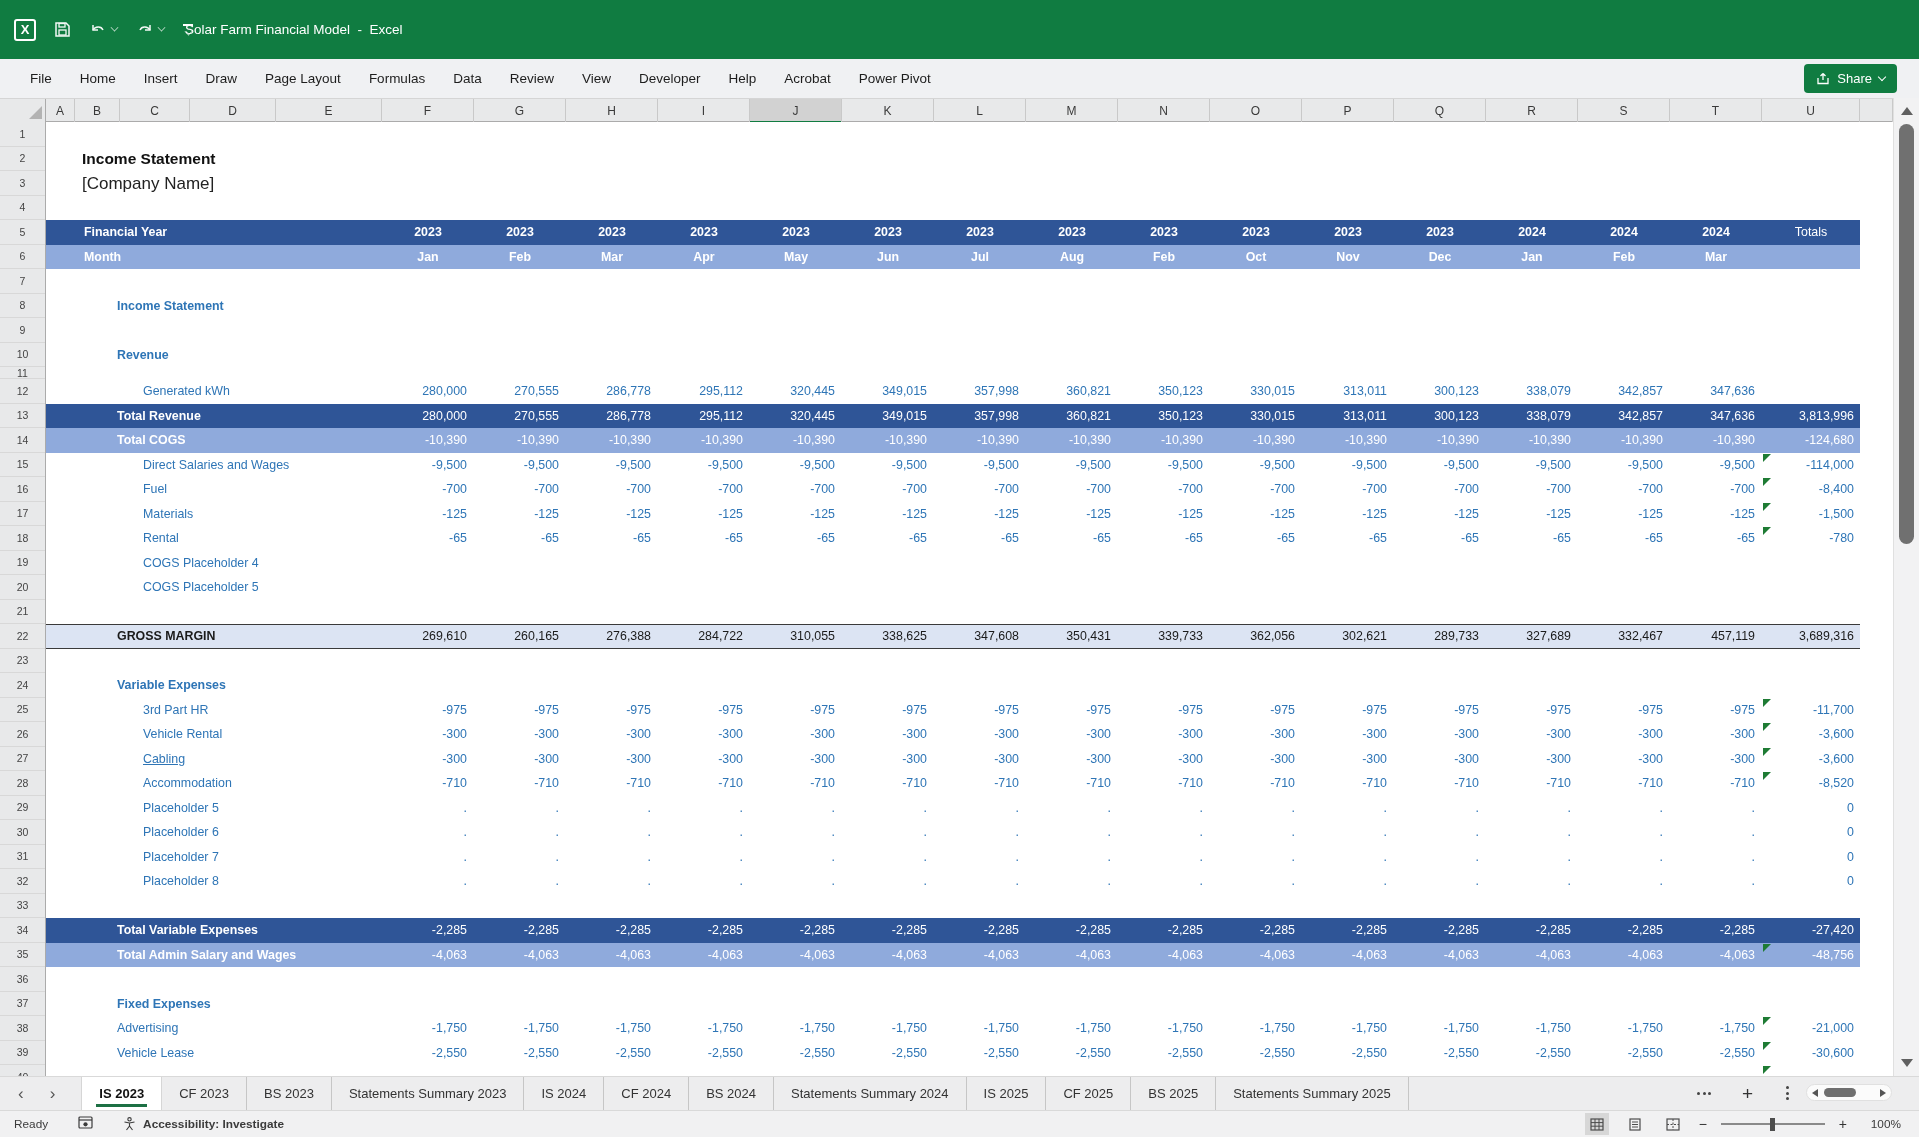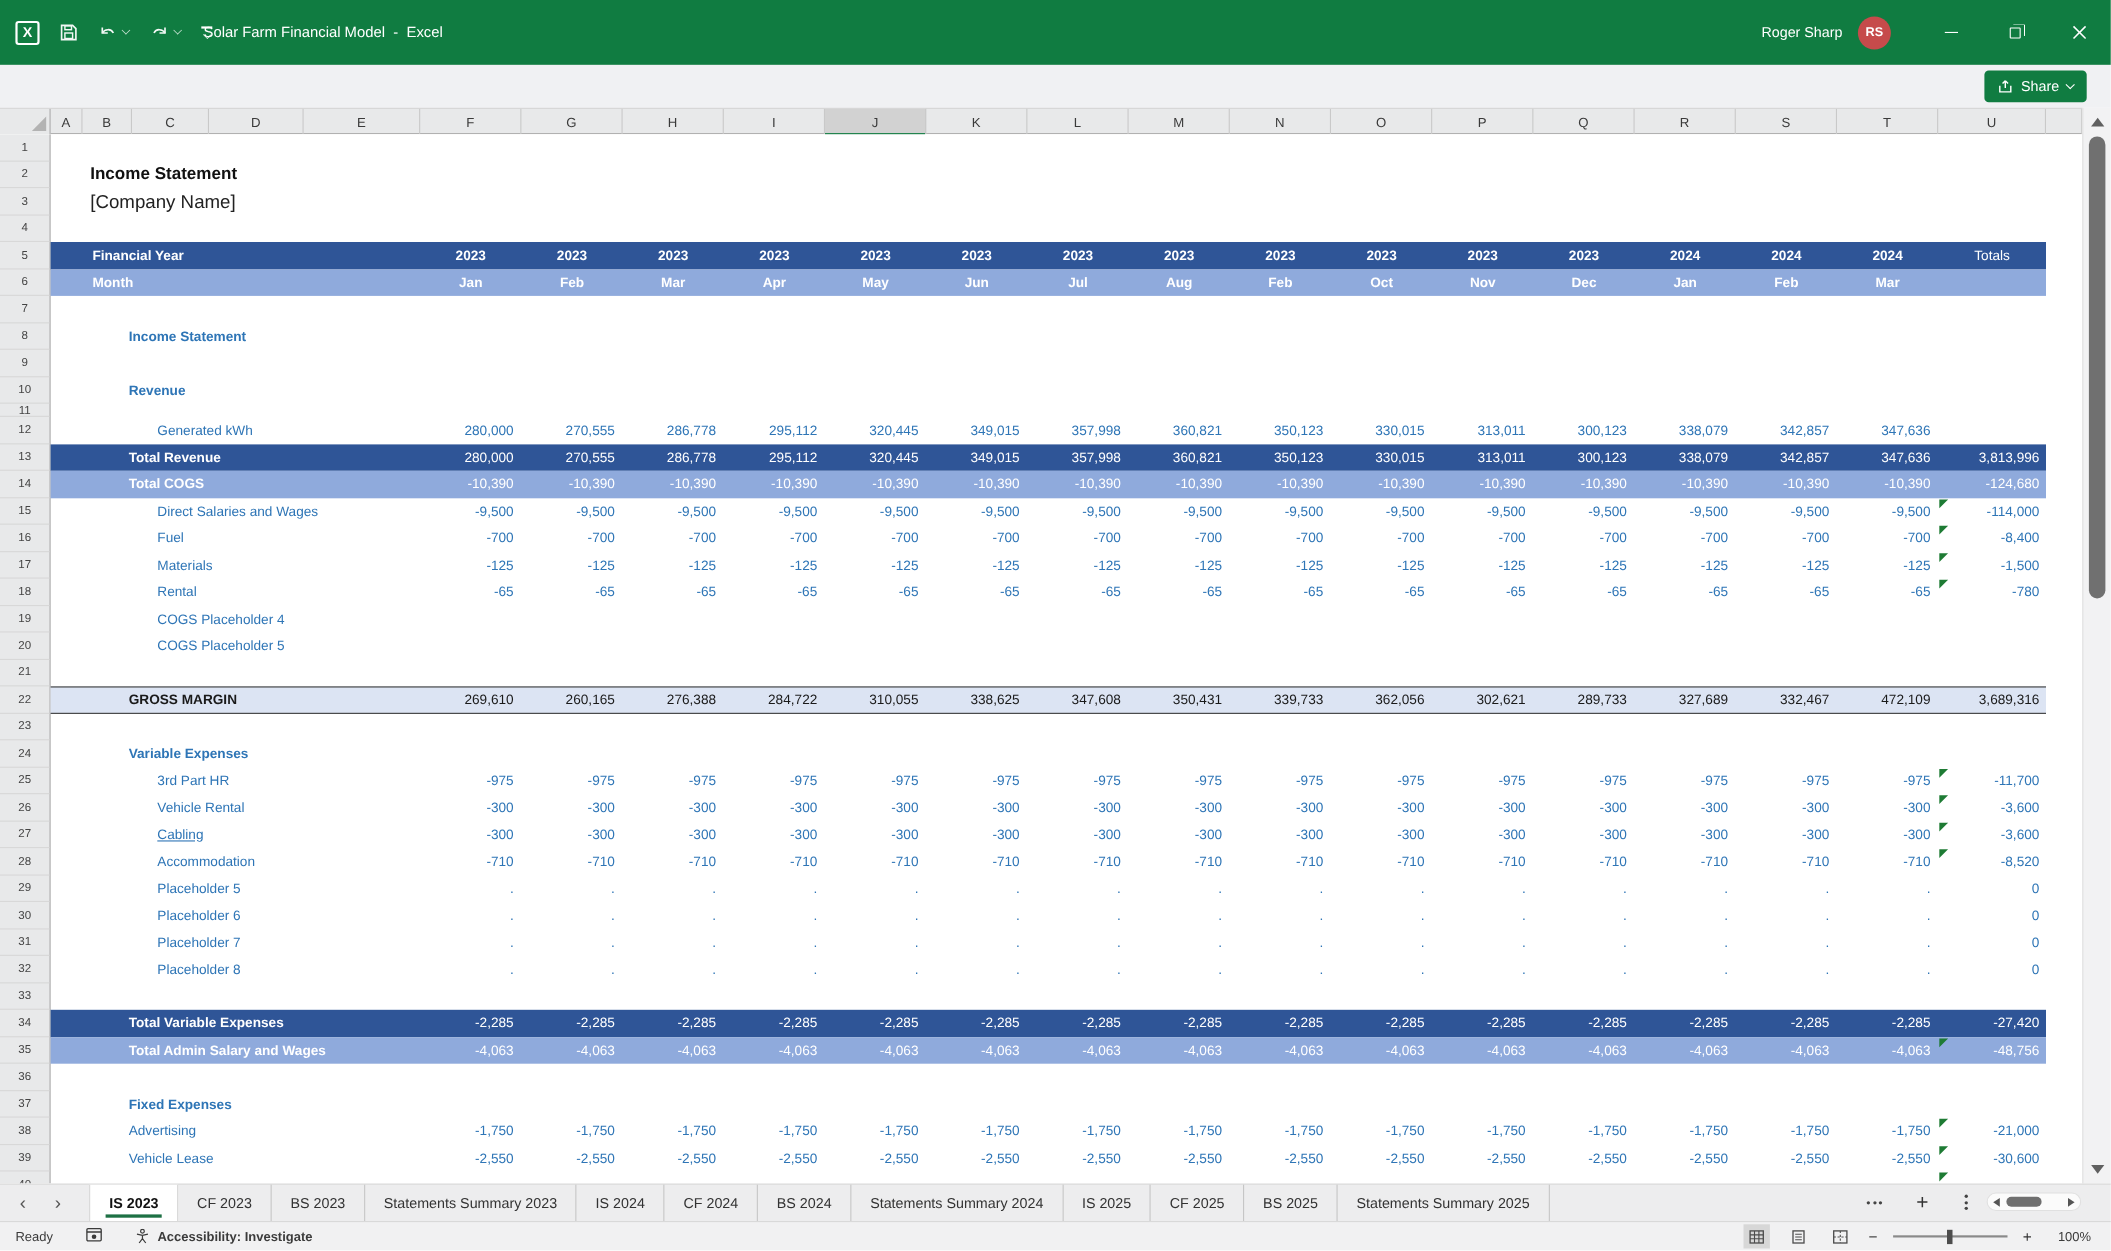--- a/index.html
+++ b/index.html
@@ -132,39 +132,38 @@
         <span class="caret"></span>
       </div>
       <div class="qat-more">
         <span class="bar"></span>
           <span class="caret" style="margin:0; transform:rotate(45deg) scale(.8);"></span>
       </div>
     </div>
     <div class="title-text">Solar Farm Financial Model  -  Excel</div>
 
 
-    <div class="tb-right">
-      <span class="user-name">Roger Sharp</span>
-      <div class="avatar">RS</div>
-      <div class="winbtn">
-          <span class="min-glyph"></span>
-        </div>
-      <div class="winbtn">
-          <span class="restore-glyph"></span>
-        </div>
-      <div class="winbtn">
-        <svg width="13" height="13" viewBox="0 0 13 13">
-            <line x1="1" y1="1" x2="12" y2="12" stroke="#fff" stroke-width="1.4"></line>
-            <line x1="12" y1="1" x2="1" y2="12" stroke="#fff" stroke-width="1.4"></line>
-          </svg>
-      </div>
-    </div>
   </div>
 
   <div class="menubar">
+    <div class="menu-items" id="menuItems">
+        <div class="menu-item">File</div>
+        <div class="menu-item">Home</div>
+        <div class="menu-item">Insert</div>
+        <div class="menu-item">Draw</div>
+        <div class="menu-item">Page Layout</div>
+        <div class="menu-item">Formulas</div>
+        <div class="menu-item">Data</div>
+        <div class="menu-item">Review</div>
+        <div class="menu-item">View</div>
+        <div class="menu-item">Developer</div>
+        <div class="menu-item">Help</div>
+        <div class="menu-item">Acrobat</div>
+        <div class="menu-item">Power Pivot</div>
+      </div>
     <div class="share-btn">
       <svg width="14" height="13" viewBox="0 0 14 13">
           <path d="M2 6 v5.5 h10 V6" fill="none" stroke="#fff" stroke-width="1.3"></path>
           <path d="M7 8 V1.5 M7 1.5 L4.5 4 M7 1.5 L9.5 4" fill="none" stroke="#fff" stroke-width="1.3"></path>
         </svg>
       <span>Share</span>
       <span class="caret2"></span>
     </div>
   </div>
 
@@ -414,21 +413,21 @@
         <div class="cell num t-black" style="left: 750px; width: 92px; top: 502px; height: 24.5px; padding-right: 7px;">310,055</div>
         <div class="cell num t-black" style="left: 842px; width: 92px; top: 502px; height: 24.5px; padding-right: 7px;">338,625</div>
         <div class="cell num t-black" style="left: 934px; width: 92px; top: 502px; height: 24.5px; padding-right: 7px;">347,608</div>
         <div class="cell num t-black" style="left: 1026px; width: 92px; top: 502px; height: 24.5px; padding-right: 7px;">350,431</div>
         <div class="cell num t-black" style="left: 1118px; width: 92px; top: 502px; height: 24.5px; padding-right: 7px;">339,733</div>
         <div class="cell num t-black" style="left: 1210px; width: 92px; top: 502px; height: 24.5px; padding-right: 7px;">362,056</div>
         <div class="cell num t-black" style="left: 1302px; width: 92px; top: 502px; height: 24.5px; padding-right: 7px;">302,621</div>
         <div class="cell num t-black" style="left: 1394px; width: 92px; top: 502px; height: 24.5px; padding-right: 7px;">289,733</div>
         <div class="cell num t-black" style="left: 1486px; width: 92px; top: 502px; height: 24.5px; padding-right: 7px;">327,689</div>
         <div class="cell num t-black" style="left: 1578px; width: 92px; top: 502px; height: 24.5px; padding-right: 7px;">332,467</div>
-        <div class="cell num t-black" style="left: 1670px; width: 92px; top: 502px; height: 24.5px; padding-right: 7px;">472,109</div>
+        <div class="cell num t-black" style="left: 1670px; width: 92px; top: 502px; height: 24.5px; padding-right: 7px;">457,119</div>
         <div class="cell num t-black" style="left: 1762px; width: 98px; top: 502px; height: 24.5px; padding-right: 6px;">3,689,316</div>
         <div class="cell t-blue bold" style="left: 117px; top: 551px; height: 24.5px;">Variable Expenses</div>
         <div class="cell t-blue" style="left: 143px; top: 575.5px; height: 24.5px;">3rd Part HR</div>
         <div class="cell num t-blue" style="left: 382px; width: 92px; top: 575.5px; height: 24.5px; padding-right: 7px;">-975</div>
         <div class="cell num t-blue" style="left: 474px; width: 92px; top: 575.5px; height: 24.5px; padding-right: 7px;">-975</div>
         <div class="cell num t-blue" style="left: 566px; width: 92px; top: 575.5px; height: 24.5px; padding-right: 7px;">-975</div>
         <div class="cell num t-blue" style="left: 658px; width: 92px; top: 575.5px; height: 24.5px; padding-right: 7px;">-975</div>
         <div class="cell num t-blue" style="left: 750px; width: 92px; top: 575.5px; height: 24.5px; padding-right: 7px;">-975</div>
         <div class="cell num t-blue" style="left: 842px; width: 92px; top: 575.5px; height: 24.5px; padding-right: 7px;">-975</div>
         <div class="cell num t-blue" style="left: 934px; width: 92px; top: 575.5px; height: 24.5px; padding-right: 7px;">-975</div>

